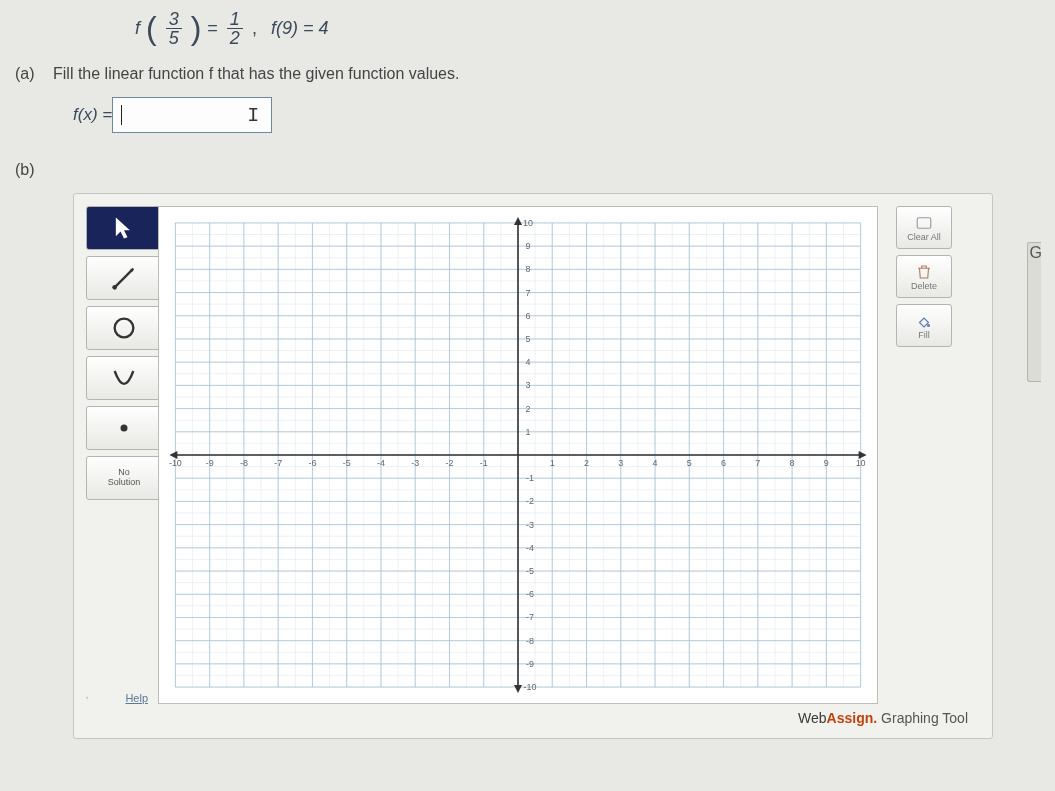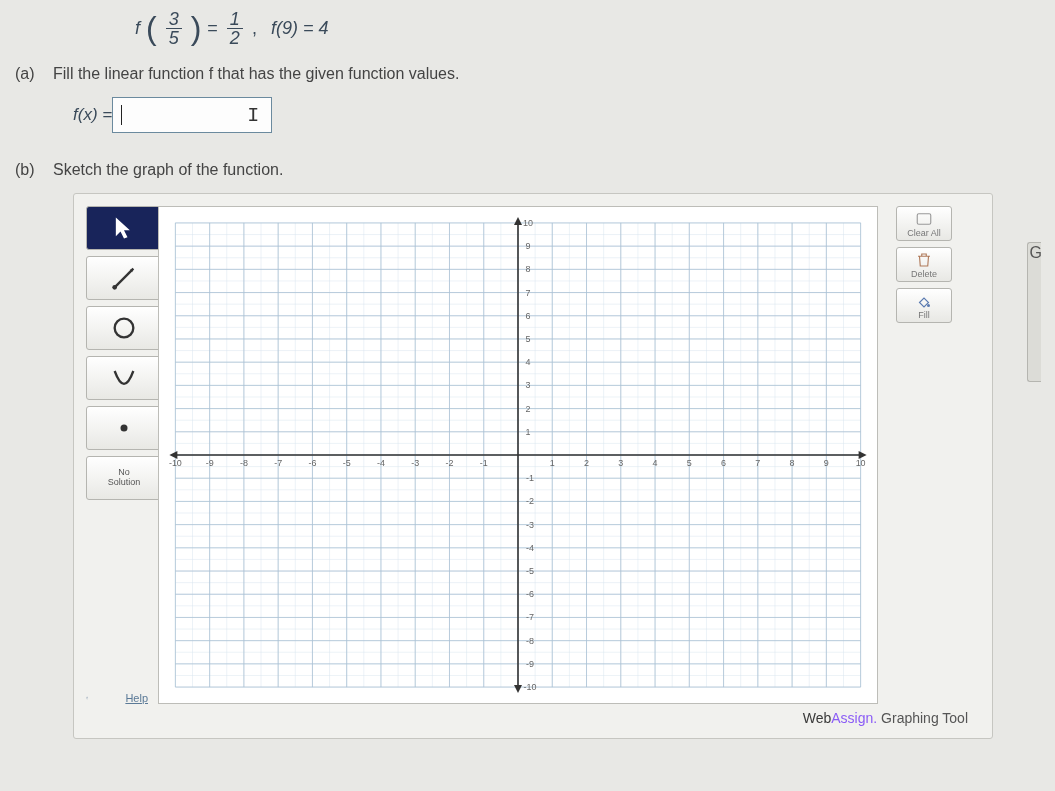--- a/index.html
+++ b/index.html
@@ -101,40 +101,40 @@
     .canvas-area {
       background:#fff;
       border:1px solid #bdbdb8;
       width: 720px;
       height: 498px;
       position: relative;
     }
     .grid-svg { width: 100%; height: 100%; display:block; }
     .right-panel { width: 72px; margin-left: 10px; display:flex; flex-direction:column; gap:6px; align-items:center; }
     .panel-btn {
-      width: 56px; height: 35px;
+      width: 56px; height: 43px;
       background:linear-gradient(#ffffff,#e8e8e4);
       border:1px solid #b5b5b0;
       border-radius:3px;
       display:flex;
       flex-direction:column;
       align-items:center;
       justify-content:center;
       font-size:9px;
       color:#777;
       cursor:pointer;
     }
     .footer-brand {
       text-align: right;
       font-size: 14px;
       color: #555;
       padding: 6px 12px 0 0;
     }
     .footer-brand .wa1 { color:#3a3a3a; }
-    .footer-brand .wa2 { color:#8b5cf6; font-weight:normal; }
+    .footer-brand .wa2 { color:#c2410c; font-weight:bold; }
     .edge-tab {
       position: absolute;
       right: -1px;
       top: 232px;
       width: 14px;
       height: 140px;
       background: #dcdcd7;
       border: 1px solid #b5b5b0;
       border-right: none;
       border-radius: 3px 0 0 3px;
@@ -177,21 +177,20 @@
   <div class="answer-row">
     <span>f(x) =</span>
     <div class="answer-input">
       <span class="cursor"></span>
       <span class="ibeam">I</span>
     </div>
   </div>
 
   <div class="part-label">
     <span class="marker">(b)</span>
-    <span>Sketch the graph of the function.</span>
   </div>
 
   <div class="graph-wrap">
     <div class="graph-body">
       <div class="toolbar-left">
         <div class="tool selected">
           <svg viewBox="0 0 24 24">
               <path fill="#fff" d="M5 3 L5 19 L9 15 L12 21 L15 20 L12 14 L17 14 Z"></path>
             </svg>
         </div>

